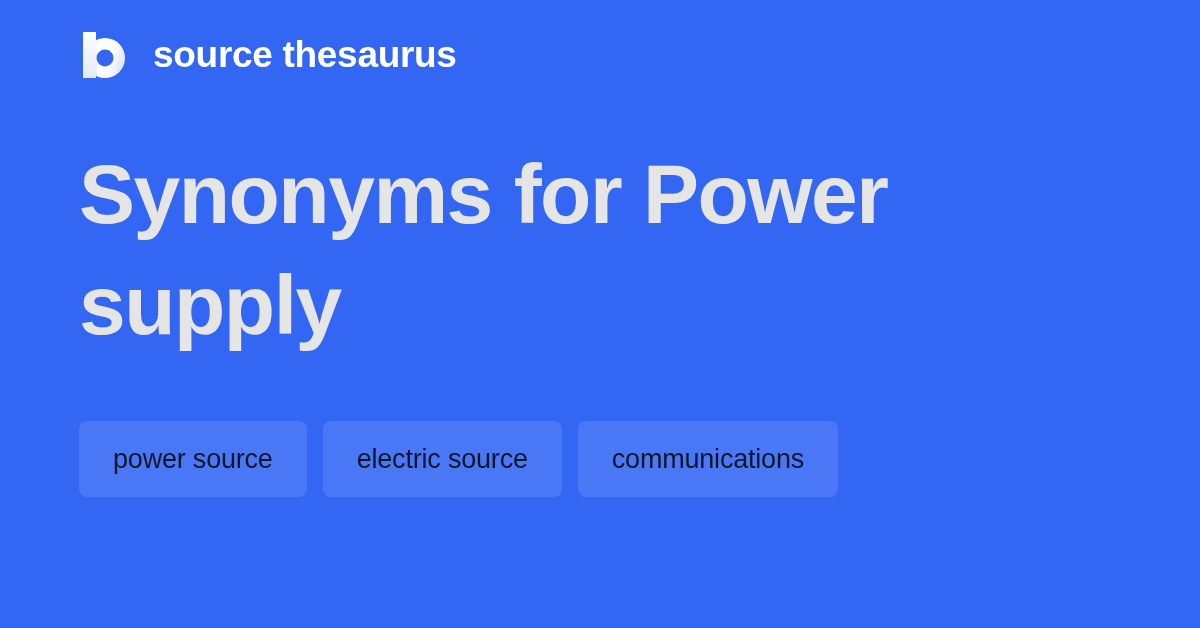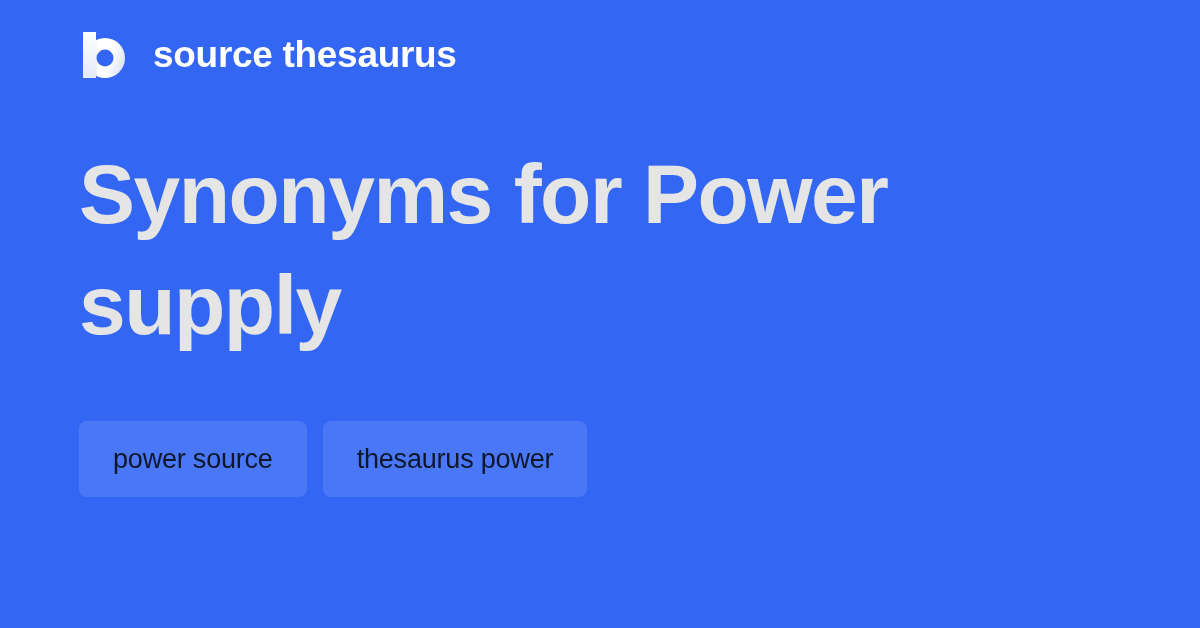--- a/index.html
+++ b/index.html
@@ -116,16 +116,17 @@
         <rect x="18" y="0" width="34" height="52" fill="url(#bowlGrad)"></rect>
       </g>
     </svg>
     <span class="brand-name">source thesaurus</span>
   </div>
 
   <h1 class="headline">Synonyms for Power supply</h1>
 
   <div class="chips">
     <div class="chip">power source</div>
-    <div class="chip">thesaurus power</div>
+    <div class="chip">electric source</div>
+    <div class="chip">communications</div>
   </div>
 
 </div>
 
 </body></html>

